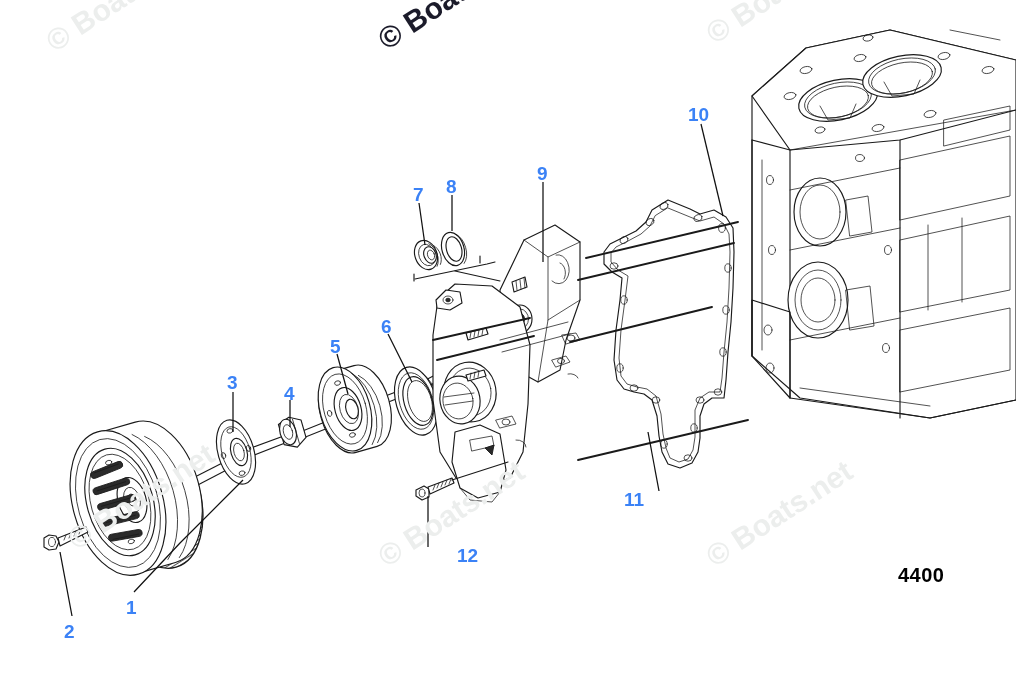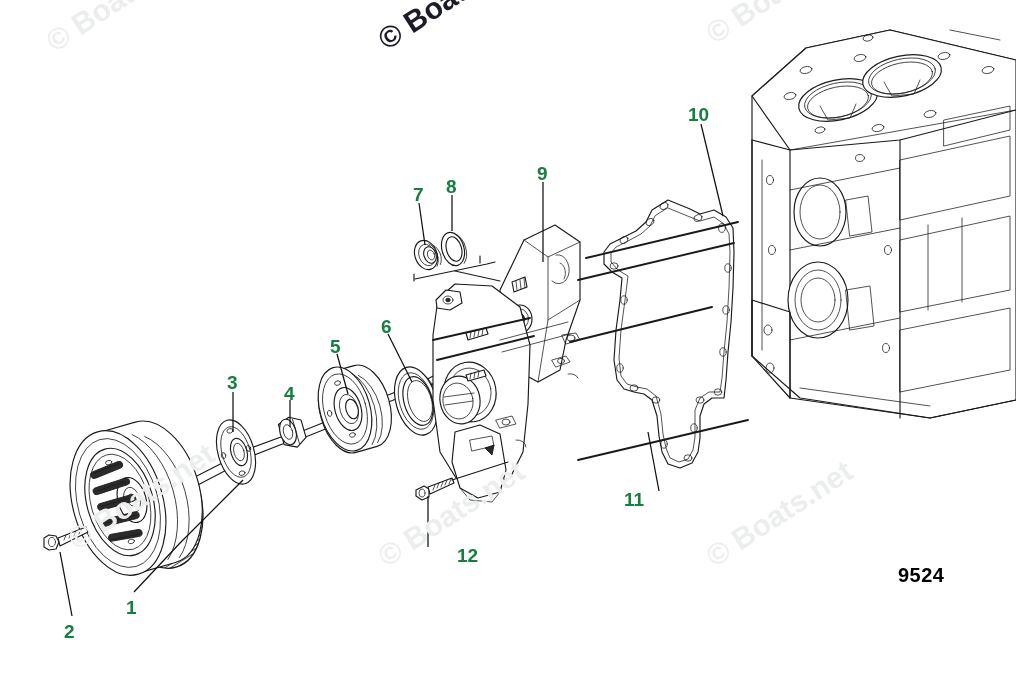--- a/index.html
+++ b/index.html
@@ -18,21 +18,21 @@
     white-space:nowrap;
     user-select:none;
     pointer-events:none;
   }
   .wm-faint{color:#eceeed;}
   .wm-dark{color:#1b1b2a;}
   .callout-num{
     position:absolute;
     font-family:"Liberation Sans", sans-serif;
     font-weight:bold;
-    color:#15803d;
+    color:#3b82f6;
     font-size:19px;
     line-height:19px;
     text-align:center;
   }
   .diagram-id{
     position:absolute;
     font-family:"Liberation Sans", sans-serif;
     font-weight:bold;
     color:#000;
     font-size:20px;
@@ -441,15 +441,15 @@
   <div class="callout-num" style="left:284px;top:384px;">4</div>
   <div class="callout-num" style="left:330px;top:337px;">5</div>
   <div class="callout-num" style="left:381px;top:317px;">6</div>
   <div class="callout-num" style="left:413px;top:185px;">7</div>
   <div class="callout-num" style="left:446px;top:177px;">8</div>
   <div class="callout-num" style="left:537px;top:164px;">9</div>
   <div class="callout-num" style="left:688px;top:105px;">10</div>
   <div class="callout-num" style="left:624px;top:490px;">11</div>
   <div class="callout-num" style="left:420px;top:546px;margin-left:37px;">12</div>
 
-  <div class="diagram-id" style="left:898px;top:564px;">9524</div>
+  <div class="diagram-id" style="left:898px;top:564px;">4400</div>
 
 </div>
 
 </body></html>

